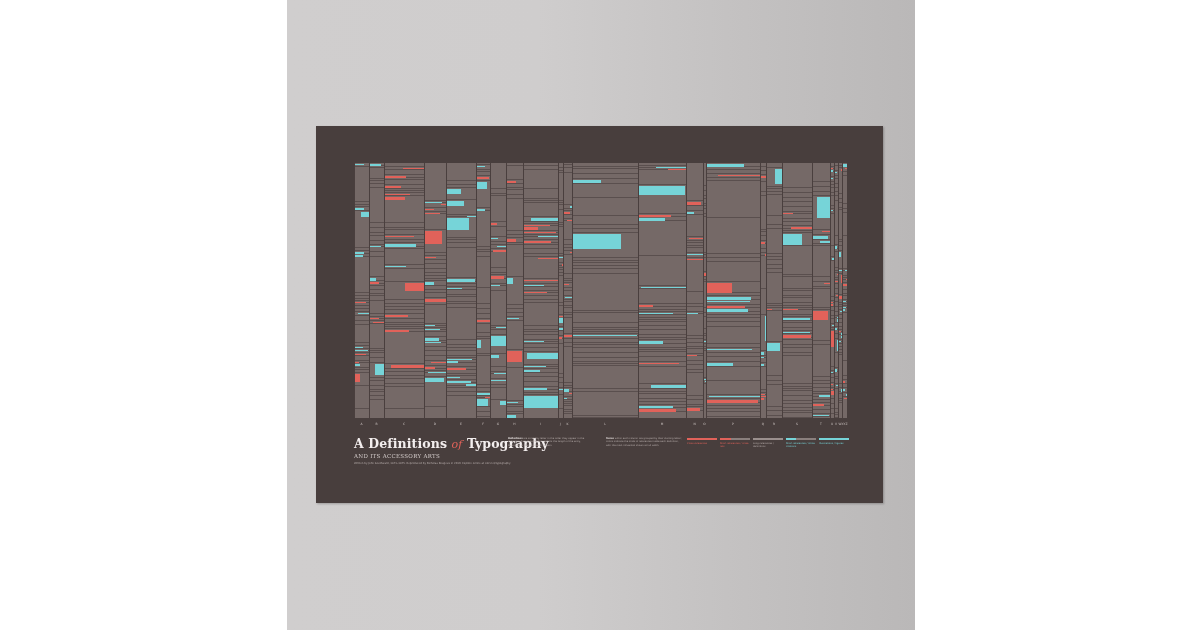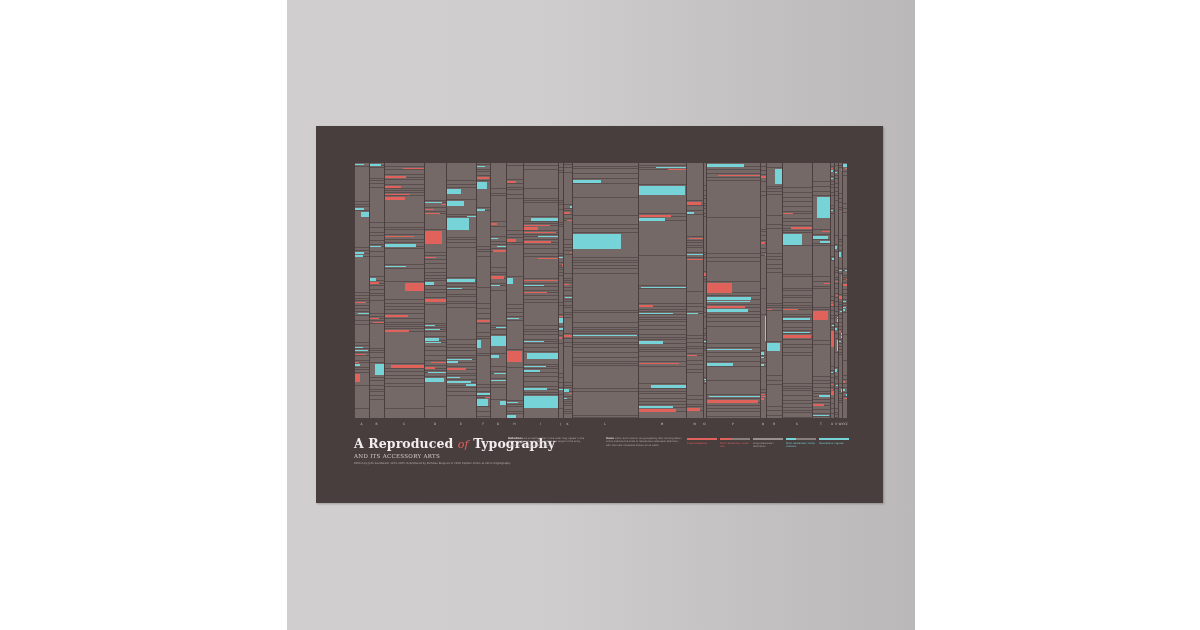--- a/index.html
+++ b/index.html
@@ -1203,21 +1203,21 @@
       <span class="letter" style="left: 409px;">Q</span>
       <span class="letter" style="left: 420px;">R</span>
       <span class="letter" style="left: 443px;">S</span>
       <span class="letter" style="left: 467px;">T</span>
       <span class="letter" style="left: 478px;">U</span>
       <span class="letter" style="left: 482px;">V</span>
       <span class="letter" style="left: 486px;">W</span>
       <span class="letter" style="left: 490.5px;">XYZ</span>
     </div>
 
-  <div class="title"><span>A Reproduced</span> <span class="of">of</span> <span>Typography</span></div>
+  <div class="title"><span>A Definitions</span> <span class="of">of</span> <span>Typography</span></div>
   <div class="subtitle">AND ITS ACCESSORY ARTS</div>
   <div class="credits">Written by John Southward, 1871–1875. Reproduced by Nicholas Rougeux in 2019. Explore online at c82.net/typography</div>
 
   <div class="note" style="left:192px; top:311px;"><b>Definitions</b> <span>are sorted by letter in the order they appear in the dictionary. Size of each block reflects the length of the entry, beginning at the top of each column.</span></div>
   <div class="note" style="left:290px; top:311px;"><b>Terms</b> <span>within each column are grouped by their starting letter; colors indicate the kinds of references inside each definition, with the most influential shown at full width.</span></div>
 
   <div class="legend" id="legend">
       <div class="leg-item" style="left: 0px;">
         <div class="leg-bar" style="background: rgb(225, 98, 90);"></div>
         <div class="leg-label" style="color: rgb(225, 98, 90);">Cross-references</div>

